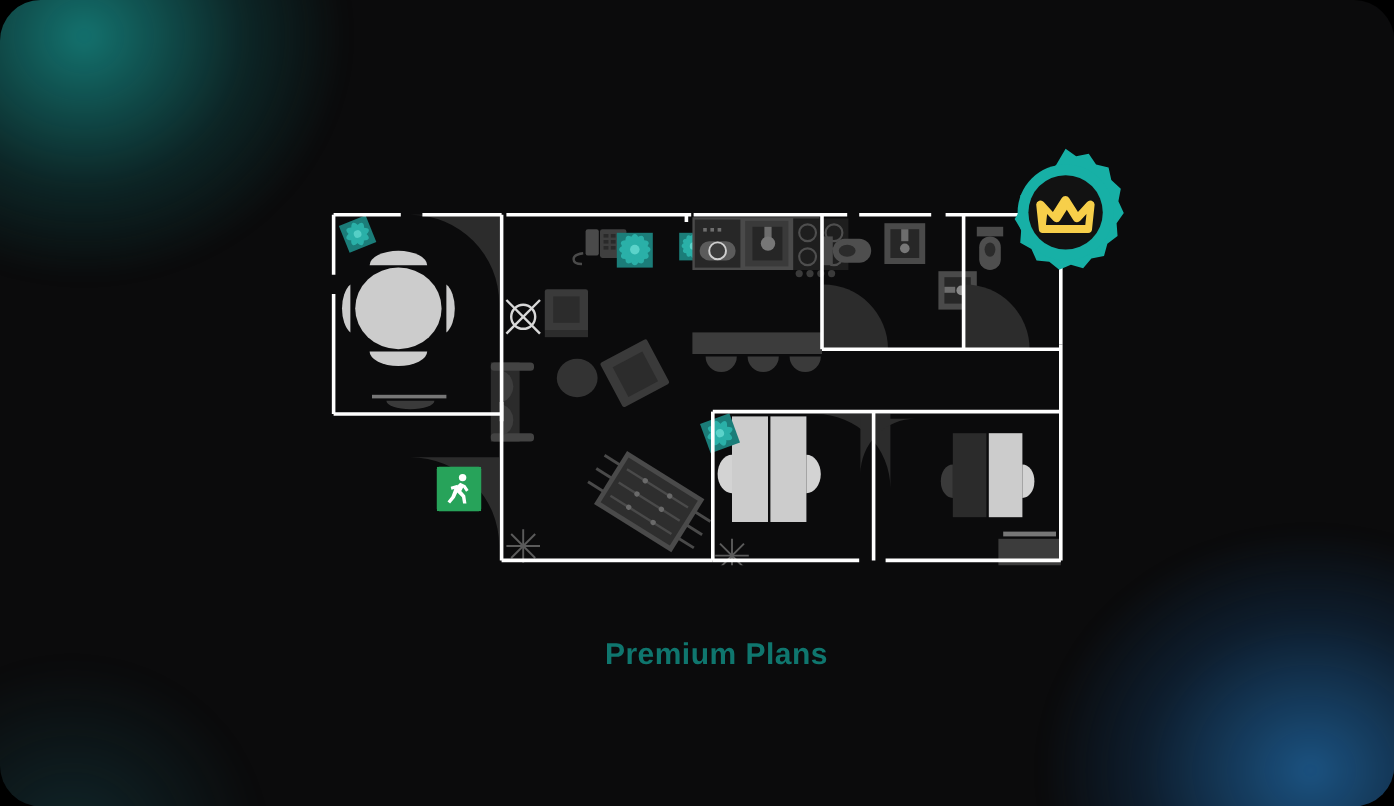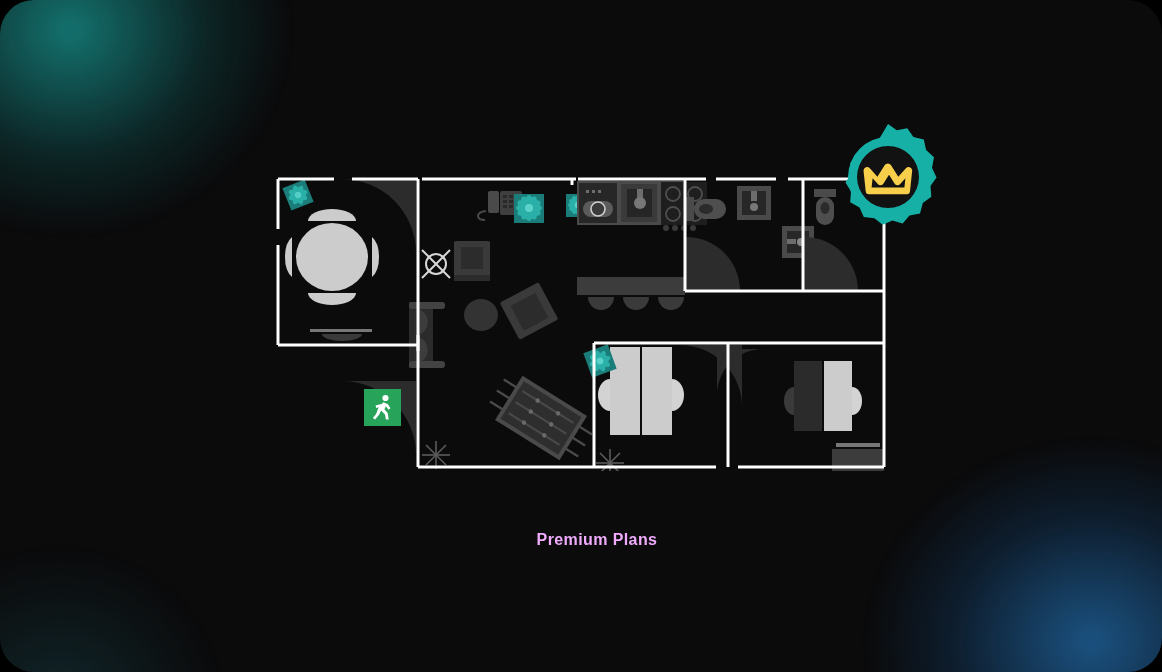--- a/index.html
+++ b/index.html
@@ -42,22 +42,22 @@
   #exit-sign svg{display:block;}
 
   
   #badge{position:absolute;left:827px;top:122px;width:122px;height:122px;}
   #badge svg{display:block;}
 
   
   #caption{
     position:absolute;left:0;right:0;top:531px;
     text-align:center;
-    color:#f0abfc;
-    font-size:16px;
+    color:#0f766e;
+    font-size:25px;
     font-weight:bold;
     letter-spacing:.4px;
     margin-left:32px;
   }
 </style>
 </head>
 <body>
 
 <div id="stage">
 

